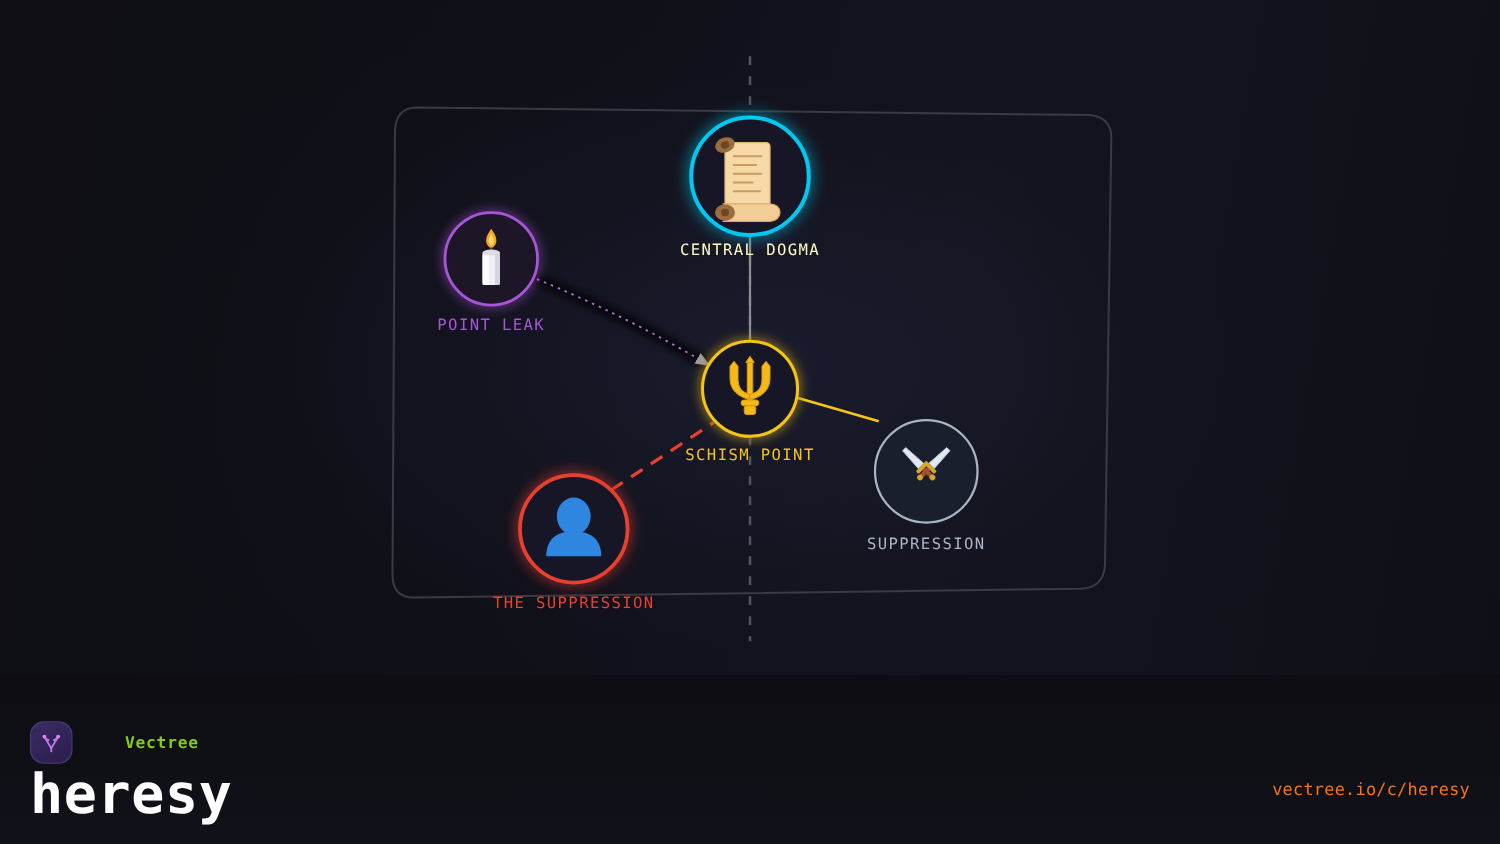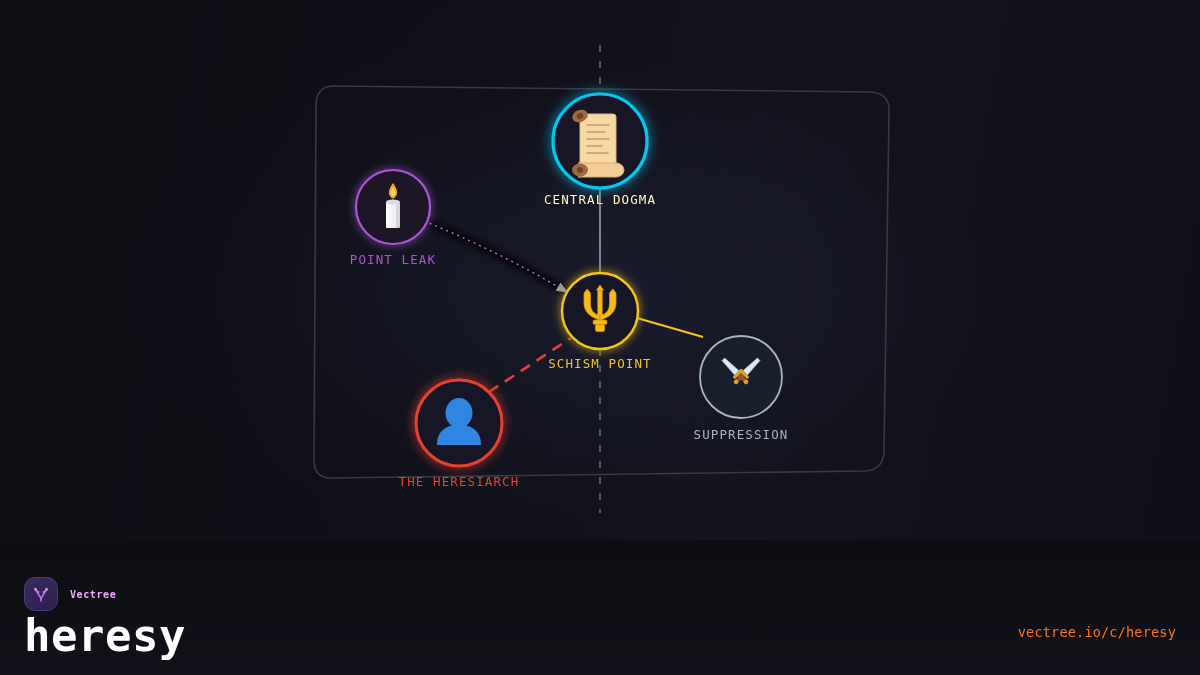--- a/index.html
+++ b/index.html
@@ -20,21 +20,21 @@
     position:absolute; left:0; right:0; bottom:0; height:135px;
     background:linear-gradient(180deg,#0d0d13 0%, #111119 100%);
   }
   .brand-row { position:absolute; left:24px; top:577px; display:flex; align-items:center; gap:12px; }
   .logo-box {
     width:34px; height:34px; border-radius:11px;
     background:linear-gradient(150deg,#3a2a63 0%, #2b1f4c 100%);
     border:1px solid #4b3a7d;
     display:flex; align-items:center; justify-content:center;
   }
-  .brand-name { color:#f0abfc; font-size:10px; font-weight:bold; letter-spacing:0.6px; }
+  .brand-name { color:#84cc16; font-size:13px; font-weight:bold; letter-spacing:0.6px;margin-left:30px; }
   .page-title {
     position:absolute; left:24px; top:610px;
     color:#ffffff; font-size:44px; font-weight:bold; letter-spacing:0.5px;
   }
   .url {
     position:absolute; right:24px; top:624px;
     color:#f97316; font-size:13.5px; letter-spacing:0.2px;
   }
   .node-label {
     position:absolute; transform:translateX(-50%);
@@ -165,21 +165,21 @@
       <rect x="-6" y="-6" width="12" height="3.2" rx="1.2" fill="#d8a42a"></rect>
       <rect x="-1.8" y="-2.8" width="3.6" height="9" fill="#a0522d"></rect>
       <circle cx="0" cy="7" r="2.3" fill="#d8a42a"></circle>
     </g>
   </g>
 </svg>
 
 <div class="node-label" style="left:600px; top:180px; color:#fef9c3;margin-top:12px;">CENTRAL DOGMA</div>
 <div class="node-label" style="left:393px; top:252px; color:#a855d8;">POINT LEAK</div>
 <div class="node-label" style="left:600px; top:356px; color:#f5c518;text-align:right;">SCHISM POINT</div>
-<div class="node-label" style="left:459px; top:474px; color:#e8412f;">THE HERESIARCH</div>
+<div class="node-label" style="left:459px; top:474px; color:#e8412f;">THE SUPPRESSION</div>
 <div class="node-label" style="left:741px; top:427px; color:#a9b4c4;">SUPPRESSION</div>
 
 <div class="footer"></div>
 
 <div class="brand-row">
   <div class="logo-box">
     <svg width="22" height="22" viewBox="0 0 22 22">
       <g stroke="#c07ae8" stroke-width="1.5" fill="none" stroke-linecap="round">
         <path d="M5.5,6.5 L11,15.5 L16.5,6.5"></path>
         <path d="M11,15.5 L11,18"></path>

